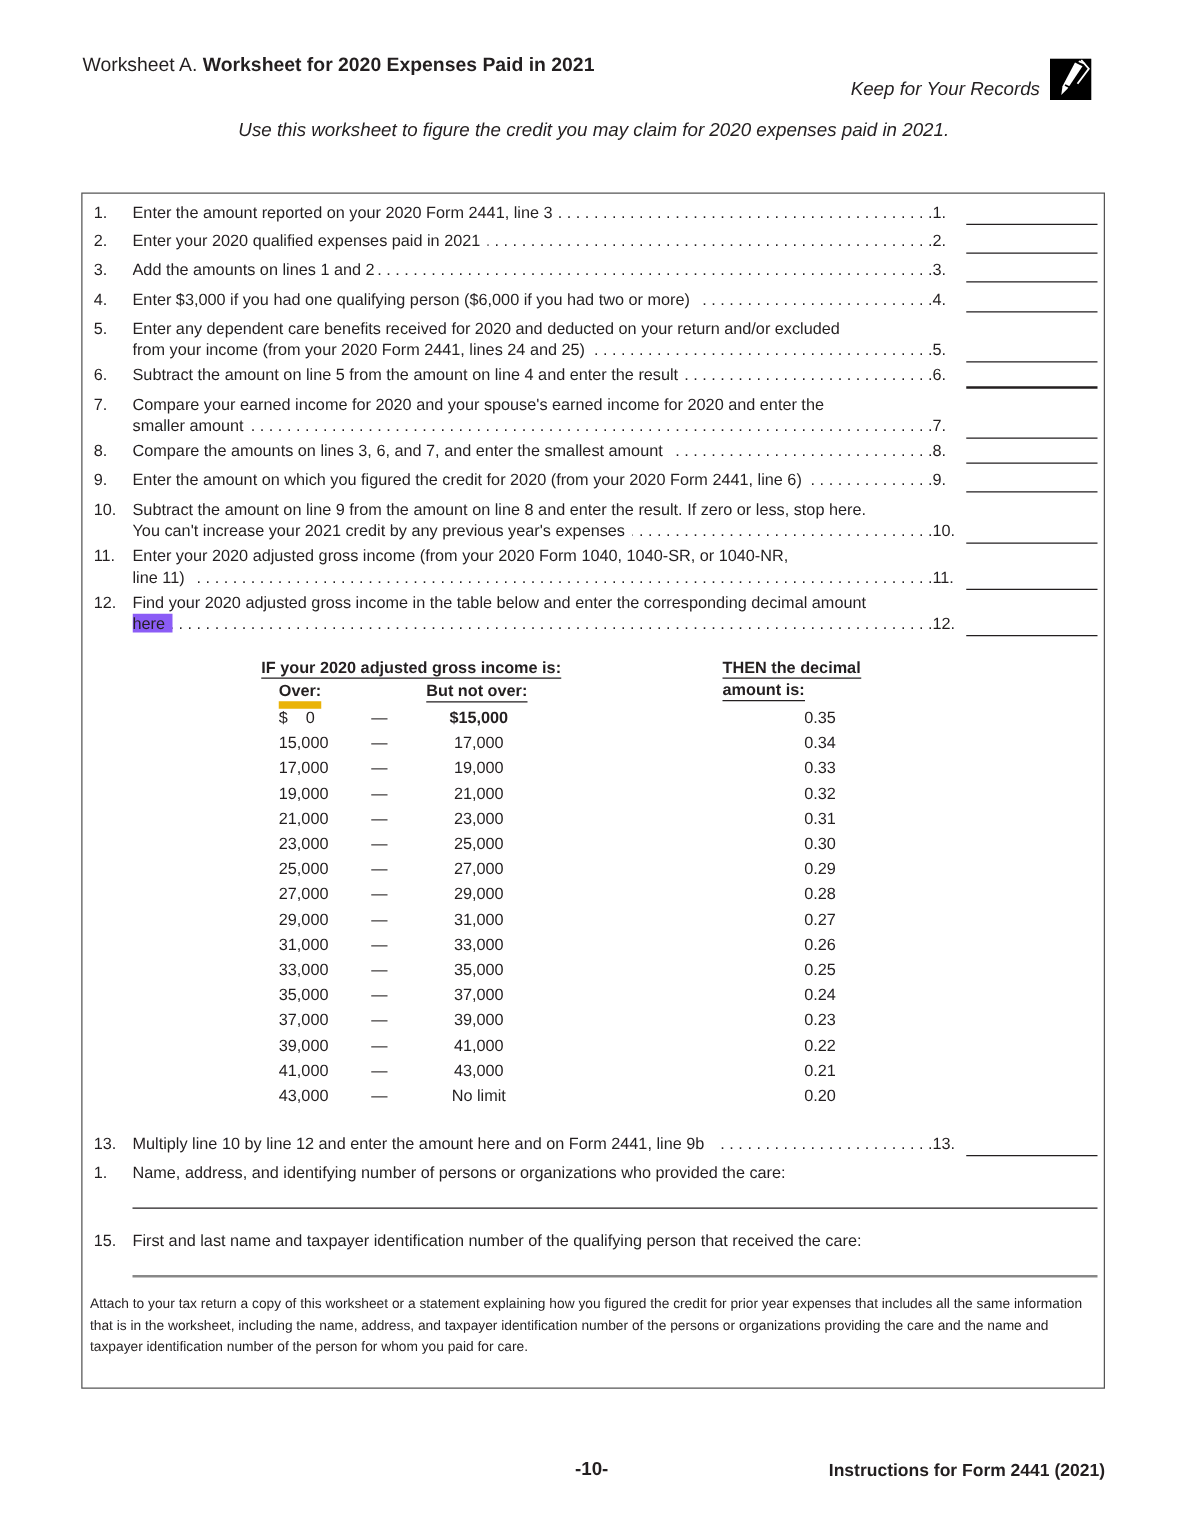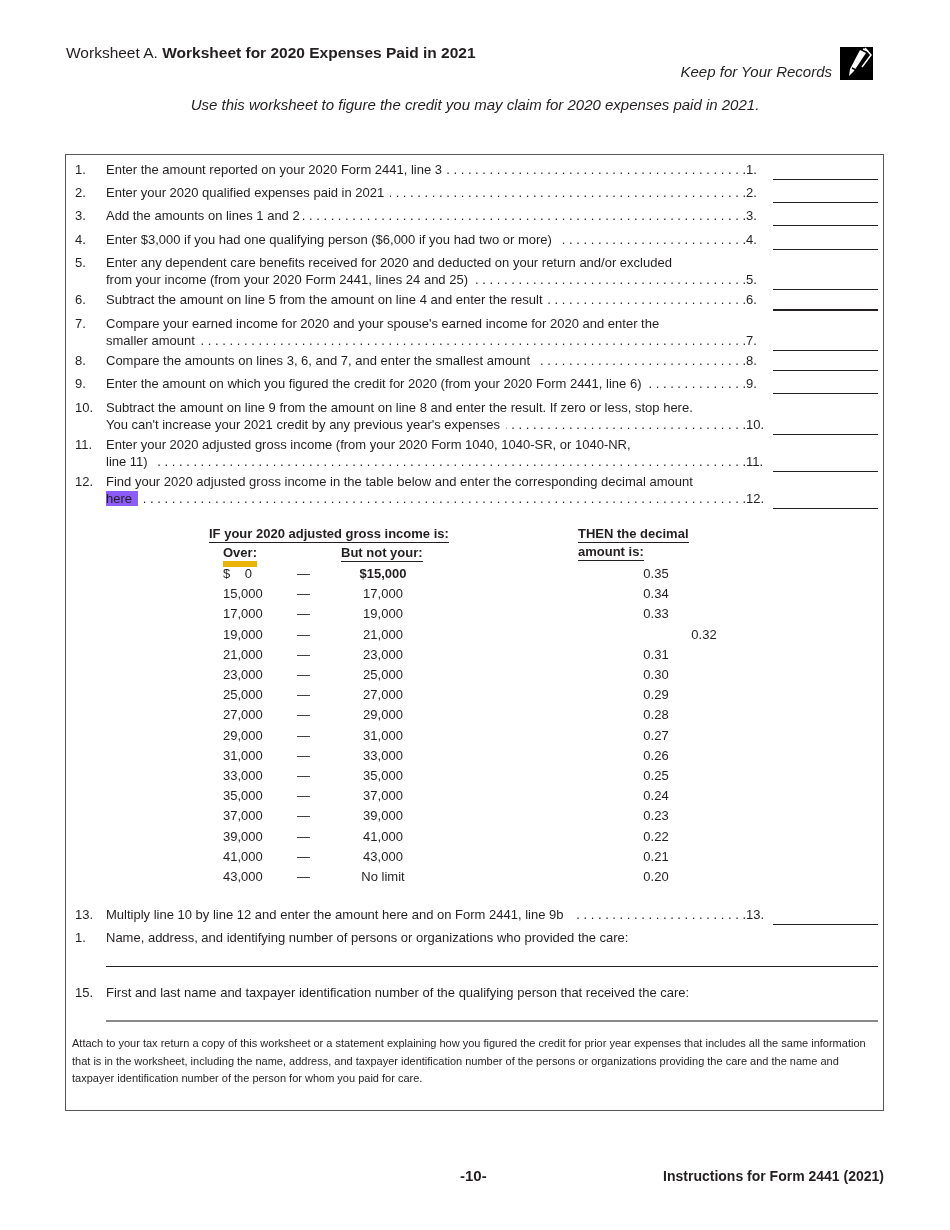--- a/index.html
+++ b/index.html
@@ -154,21 +154,21 @@
     <span class="lref" style="top:17px;">12.</span>
     <span class="ans" style="top:19px;"></span>
   </div>
 
   <div class="agi-h1">IF your 2020 adjusted gross income is:</div>
   <div class="agi-h2">
     <span>THEN the decimal</span><br>
     <span>amount is:</span>
   </div>
   <div class="sub-over">Over:</div>
-  <div class="sub-bno">But not your:</div>
+  <div class="sub-bno">But not over:</div>
 
   <div id="agi-rows">
       <div class="trow" style="top: 409px;">
         <span class="c-over" style="white-space: pre;">$    0</span>
         <span class="c-dash" style="white-space: pre;">—</span>
         <span class="c-bno" style="white-space: pre; font-weight: bold;">$15,000</span>
         <span class="c-dec" style="white-space: pre;">0.35</span>
       </div>
       <div class="trow" style="top: 429.2px;">
         <span class="c-over" style="white-space: pre; text-align: right;">15,000</span>
@@ -179,21 +179,21 @@
       <div class="trow" style="top: 449.4px;">
         <span class="c-over" style="white-space: pre;">17,000</span>
         <span class="c-dash" style="white-space: pre;">—</span>
         <span class="c-bno" style="white-space: pre;">19,000</span>
         <span class="c-dec" style="white-space: pre;">0.33</span>
       </div>
       <div class="trow" style="top: 469.6px;">
         <span class="c-over" style="white-space: pre;">19,000</span>
         <span class="c-dash" style="white-space: pre;">—</span>
         <span class="c-bno" style="white-space: pre;">21,000</span>
-        <span class="c-dec" style="white-space: pre; margin-left: 48px;">0.32</span>
+        <span class="c-dec" style="white-space: pre;">0.32</span>
       </div>
       <div class="trow" style="top: 489.8px;">
         <span class="c-over" style="white-space: pre;">21,000</span>
         <span class="c-dash" style="white-space: pre;">—</span>
         <span class="c-bno" style="white-space: pre;">23,000</span>
         <span class="c-dec" style="white-space: pre;">0.31</span>
       </div>
       <div class="trow" style="top: 510px;">
         <span class="c-over" style="white-space: pre;">23,000</span>
         <span class="c-dash" style="white-space: pre;">—</span>

